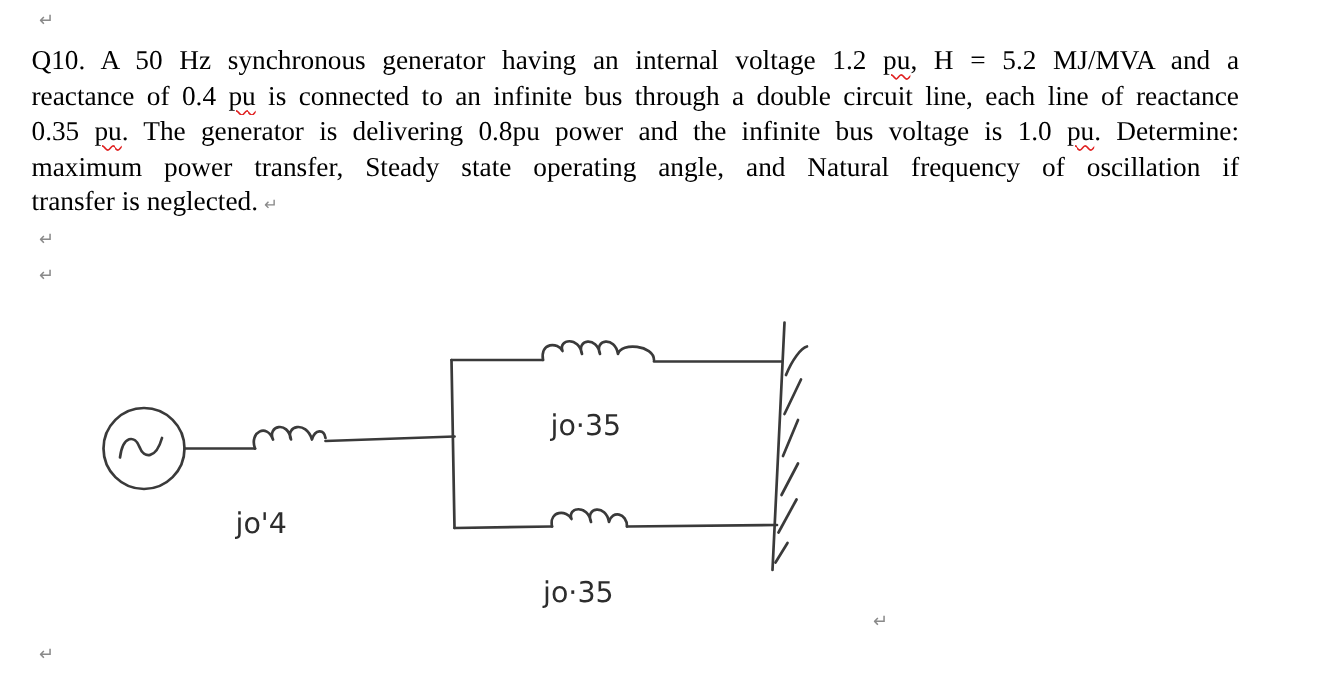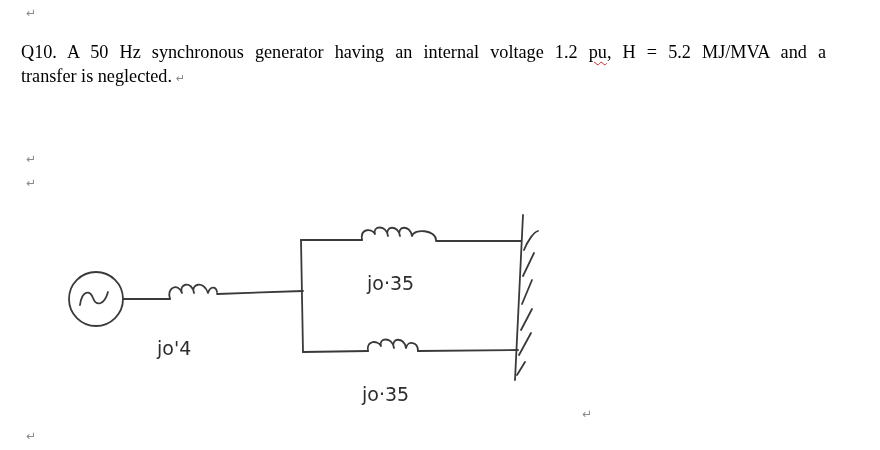--- a/index.html
+++ b/index.html
@@ -1,36 +1,39 @@
 <!DOCTYPE html>
 <html><head>
 <meta charset="utf-8">
 <style>
   html, body { margin: 0; padding: 0; background: #ffffff; }
   body { width: 880px; height: 450px; position: relative; overflow: hidden; font-family: "Liberation Serif", serif; color: #000; }
   .pmark { position: absolute; color: #8a8a8a; font-family: "DejaVu Sans", sans-serif; font-size: 12px; line-height: 12px; }
-  .para { position: absolute; left: 21px; top: 29px; width: 805px; font-size: 18.2px; line-height: 23.6px; text-align: justify; letter-spacing: 0; margin-top: 12px; }
+  .para { position: absolute; left: 21px; top: 29px; width: 805px; font-size: 18.2px; line-height: 23.6px; text-align: justify; letter-spacing: 0; }
   .line { display: block; white-space: nowrap; }
   .line.just { text-align-last: justify; text-align: justify; white-space: normal; }
   .sq { text-decoration: underline wavy #e02020; text-decoration-thickness: 1px; text-underline-offset: 3px; }
   .inline-mark { color: #8a8a8a; font-family: "DejaVu Sans", sans-serif; font-size: 11px; margin-left: 4px; }
   .diagram { position: absolute; left: 0; top: 190px; }
   .hand { font-family: "DejaVu Sans", sans-serif; fill: #2d2d2d; }
 </style>
 </head>
 <body>
 
 <span class="pmark" style="left:26px; top:7px;">↵</span>
 <span class="pmark" style="left:26px; top:153px;">↵</span>
 <span class="pmark" style="left:26px; top:177px;">↵</span>
 <span class="pmark" style="left:582px; top:408px;">↵</span>
 <span class="pmark" style="left:26px; top:430px;">↵</span>
 
 <div class="para" id="question">
     <span class="line just"><span>Q10.  A 50 Hz synchronous generator having an internal voltage 1.2 </span><span class="sq">pu</span><span>, H = 5.2 MJ/MVA and a</span></span>
+    <span class="line just"><span>reactance of 0.4 </span><span class="sq">pu</span><span> is connected to an infinite bus through a double circuit line, each line of reactance</span></span>
+    <span class="line just"><span>0.35 </span><span class="sq">pu</span><span>. The generator is delivering 0.8pu power and the infinite bus voltage is 1.0 </span><span class="sq">pu</span><span>. Determine:</span></span>
+    <span class="line just"><span>maximum power transfer, Steady state operating angle, and Natural frequency of oscillation if</span></span>
     <span class="line"><span>transfer is neglected.</span><span class="inline-mark">↵</span></span>
   </div>
 
 <svg class="diagram" width="880" height="230" viewBox="0 0 880 230">
   <g fill="none" stroke="#3a3a3a" stroke-width="1.8" stroke-linecap="round" stroke-linejoin="round">
 
     <g>
       <circle cx="96" cy="109" r="27"></circle>
       <path d="M80 115 C82 100, 90 100, 93 108 C96 116, 104 116, 108 102"></path>
     </g>

